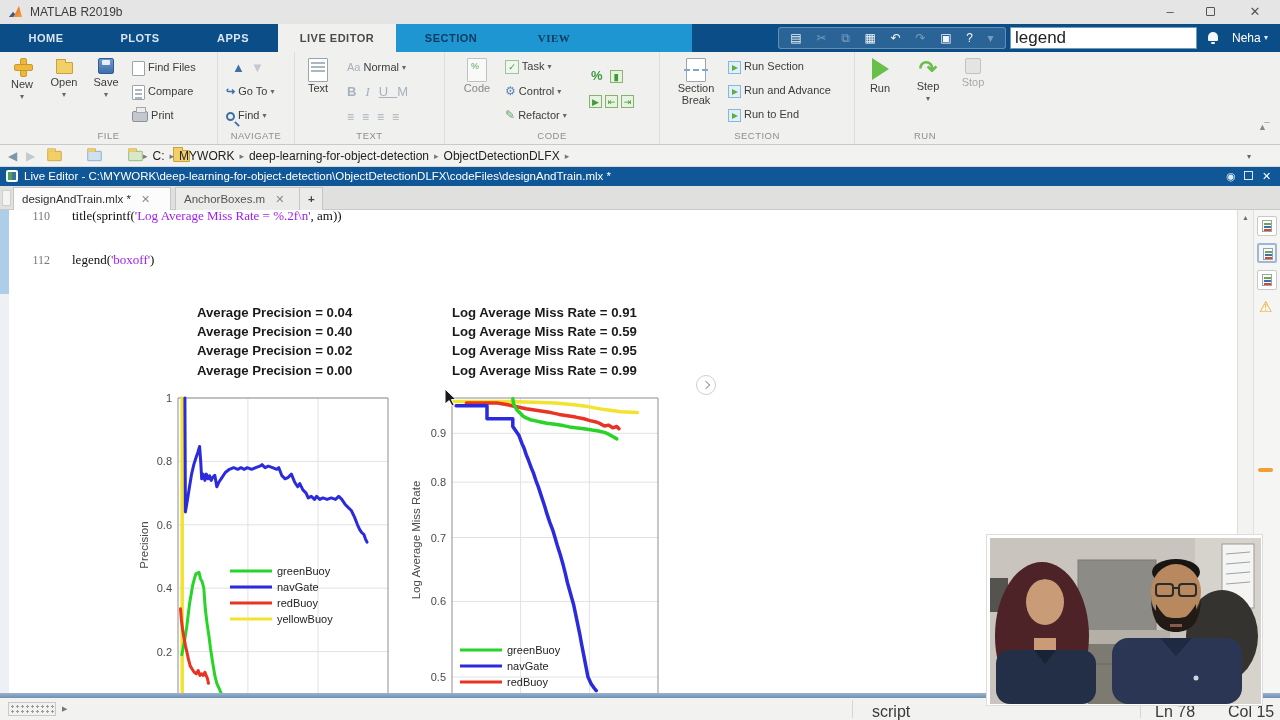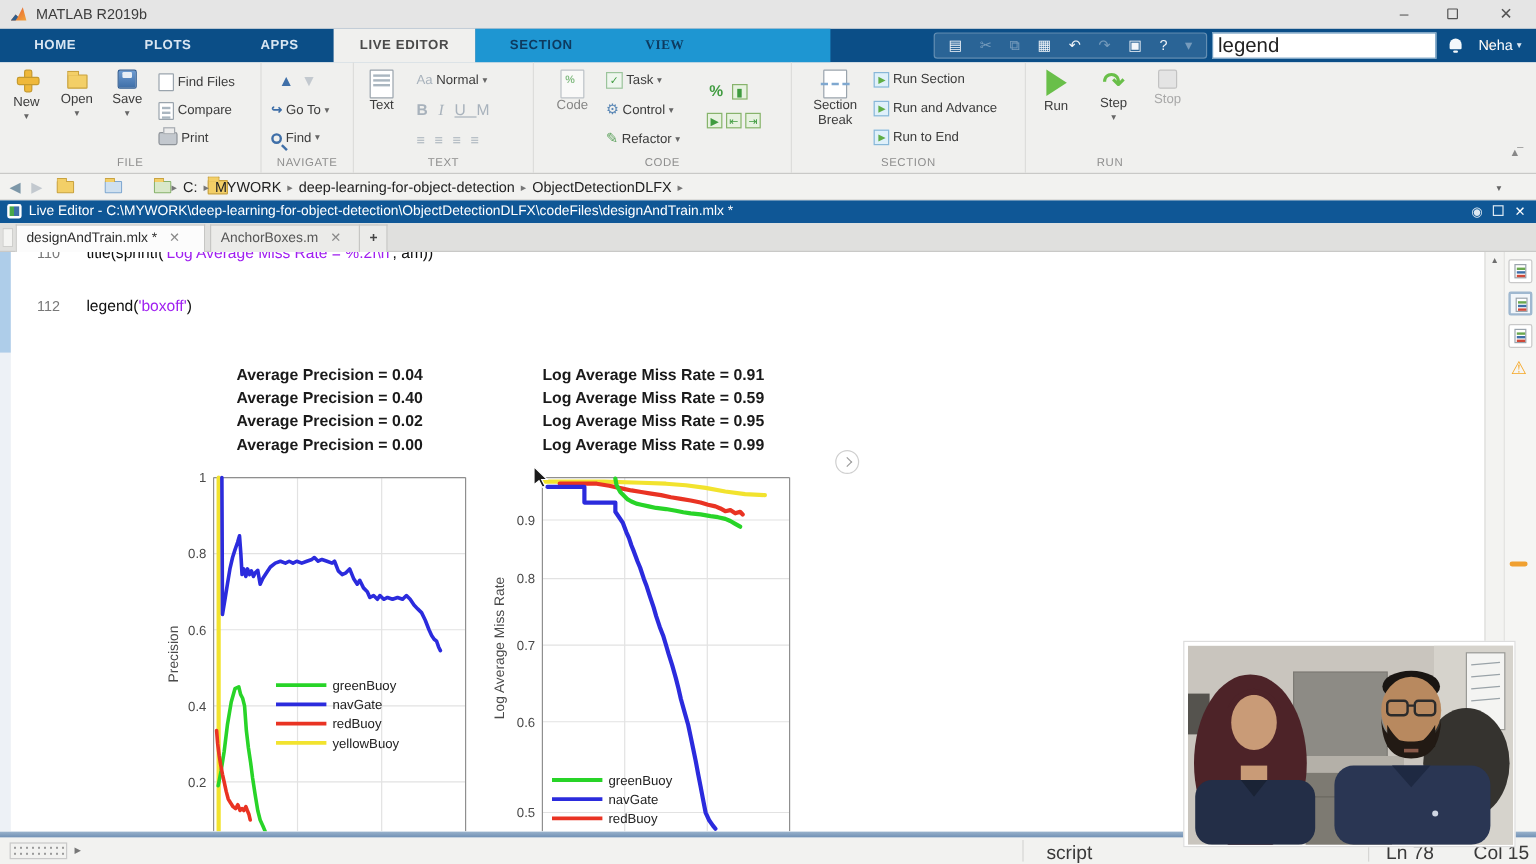--- a/index.html
+++ b/index.html
@@ -70,21 +70,21 @@
 
 #doctabs{left:0;top:186px;width:1280px;height:24px;background:#e0e0de;border-bottom:1px solid #c9c9c7}
 .dtab{position:absolute;top:1px;height:23px;line-height:22px;font-size:11.5px;padding:0 8px;border:1px solid #c6c6c4;border-bottom:none;color:#555;background:#ebebe9}
 .dtab.active{background:#fcfcfc;color:#2e2e2e}
 .dtab .x{color:#8a8a8a;font-size:11px;margin-left:10px}
 
 #editor{left:0;top:210px;width:1236px;height:483px;background:#fff;overflow:hidden}
 #lstrip{left:0;top:0;width:9px;height:84px;background:#aecde9}
 #lstrip2{left:0;top:84px;width:9px;height:399px;background:#edf1f6}
 #code{left:0;top:0;width:900px;height:84px;overflow:hidden}
-.code-line{position:absolute;left:0;width:100%;height:20px;line-height:16px;font-family:Liberation Sans, sans-serif;font-size:13px;white-space:pre}
+.code-line{position:absolute;left:0;width:100%;height:20px;line-height:26px;font-family:Liberation Serif, serif;font-size:13px;white-space:pre}
 .lnum{display:inline-block;width:72px;text-align:right;padding-right:22px;color:#787878;font-size:12px}
 .seg-p{color:#0f0f0f}
 .seg-s{color:#a020f0}
 .outcol{position:absolute;font-size:13.2px;font-weight:bold;color:#1a1a1a;line-height:19.2px;white-space:nowrap}
 
 #chart-left{left:130px;top:180px;width:280px;height:303px}
 #chart-right{left:405px;top:180px;width:290px;height:303px}
 #cursor{left:444px;top:178px}
 #circbtn{left:696px;top:165px;width:20px;height:20px;border:1.5px solid #cfcfcf;border-radius:50%}
 #circbtn::after{content:"";position:absolute;left:6px;top:6px;width:5px;height:5px;border-right:1.5px solid #9a9a9a;border-top:1.5px solid #9a9a9a;transform:rotate(45deg)}

